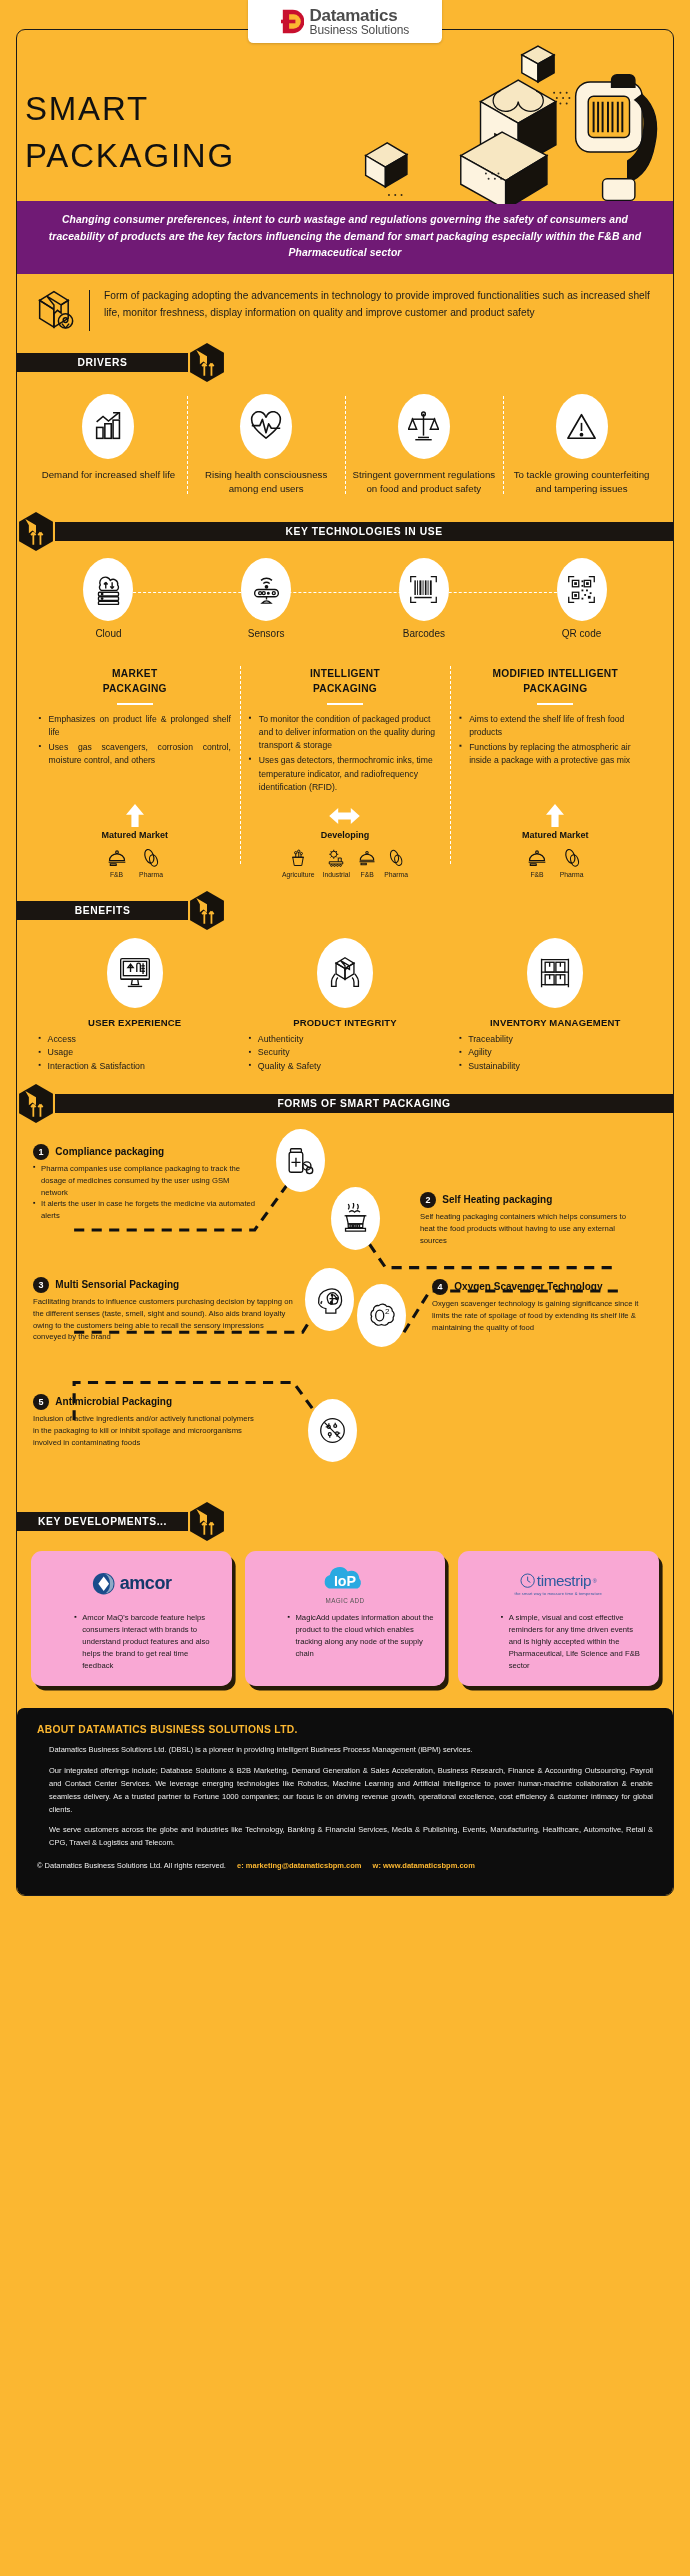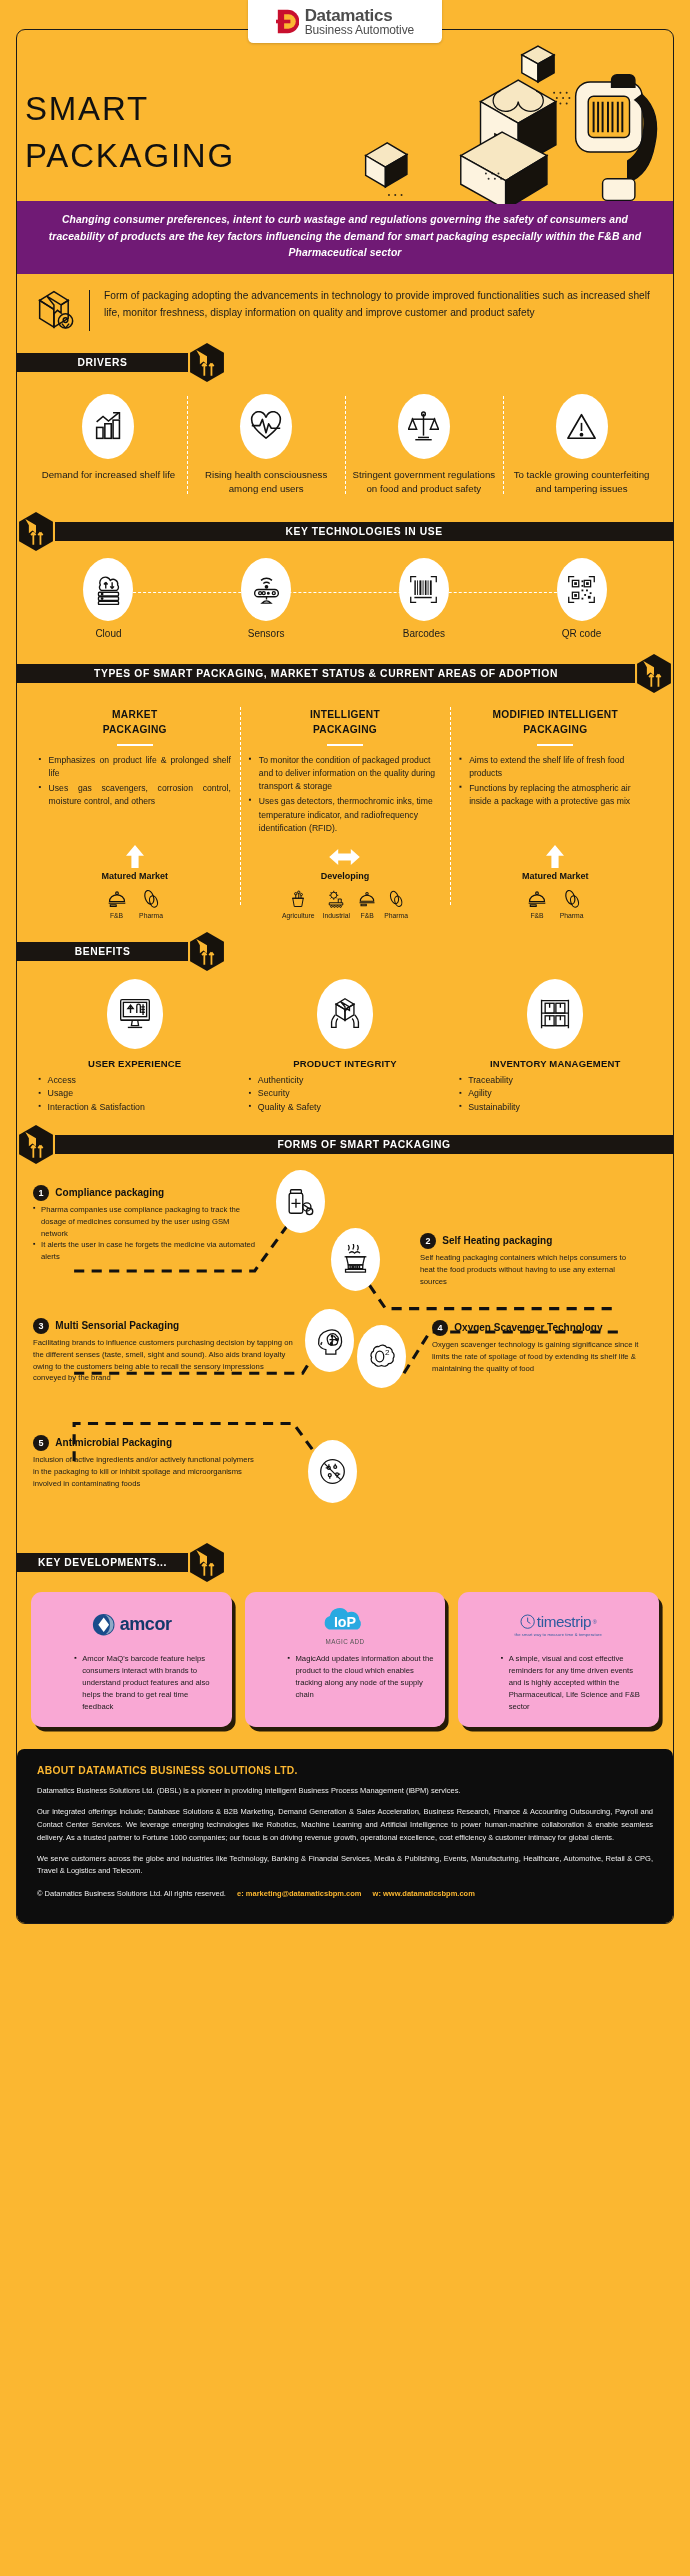--- a/index.html
+++ b/index.html
@@ -314,39 +314,40 @@
     font-size: 10.3px;
     font-weight: bold;
     letter-spacing: 0.3px;
     margin-bottom: 9px;
   }
   .footer p {
     font-size: 7.5px;
     line-height: 1.72;
     margin-bottom: 8px;
     text-align: justify;
+    margin-left: 12px;
   }
   .footer .copy { margin-top: 10.8px; font-size: 7.5px; }
   .footer .copy b { color: #fbb731; margin-left: 9px; }
   .amcor-text { font-size: 18px; color: #14396b; font-weight: bold; letter-spacing: -0.4px; }
 </style>
 </head>
 <body>
 
 <div class="page">
 
   <div class="logo-wrap">
     <svg class="logo-mark" viewBox="0 0 26 30">
       <path d="M2 2 h11 a11 11 0 0 1 0 26 H2 z" fill="#c8102e"></path>
       <path d="M9 7 h5 a8 8 0 0 1 0 16 H9 z" fill="#fbb731"></path>
       <rect x="0" y="13" width="16" height="4" fill="#c8102e"></rect>
     </svg>
     <div class="logo-txt">
       <span class="l1">Datamatics</span>
-      <span class="l2">Business Automotive</span>
+      <span class="l2">Business Solutions</span>
     </div>
   </div>
 
   <div class="card">
 
     <div class="hero">
       <h1>
         <span>SMART</span><br>
         <span>PACKAGING</span>
       </h1>
@@ -585,29 +586,20 @@
                 <rect x="20" y="22" width="2" height="2"></rect>
               <rect x="24" y="24" width="3" height="3"></rect>
                 <rect x="17" y="26" width="2" height="2"></rect>
             </g>
           </svg>
         </div>
         <div class="tech-label">QR code</div>
       </div>
     </div>
 
-    <div class="banner right">
-      <div class="tag">TYPES OF SMART PACKAGING, MARKET STATUS &amp; CURRENT AREAS OF ADOPTION</div>
-      <svg class="cube" viewBox="0 0 42 46">
-        <path d="M21 1 L40 12 L40 34 L21 45 L2 34 L2 12 Z" fill="#16120c"></path>
-        <path d="M9 9 L21 16 L21 25 L17 22 L13 25 L13 16 Z" fill="#fbb731"></path>
-        <path d="M18 38 L18 24 M18 24 L15.5 27 M18 24 L20.5 27" stroke="#fbb731" stroke-width="2" fill="none"></path>
-        <path d="M26 38 L26 24 M26 24 L23.5 27 M26 24 L28.5 27" stroke="#fbb731" stroke-width="2" fill="none"></path>
-      </svg>
-    </div>
 
     <div class="types">
       <div class="type-col active">
         <h3>
           <span>MARKET</span><br>
           <span>PACKAGING</span>
         </h3>
         <div class="type-underline"></div>
         <ul>
           <li>Emphasizes on product life &amp; prolonged shelf life</li>

